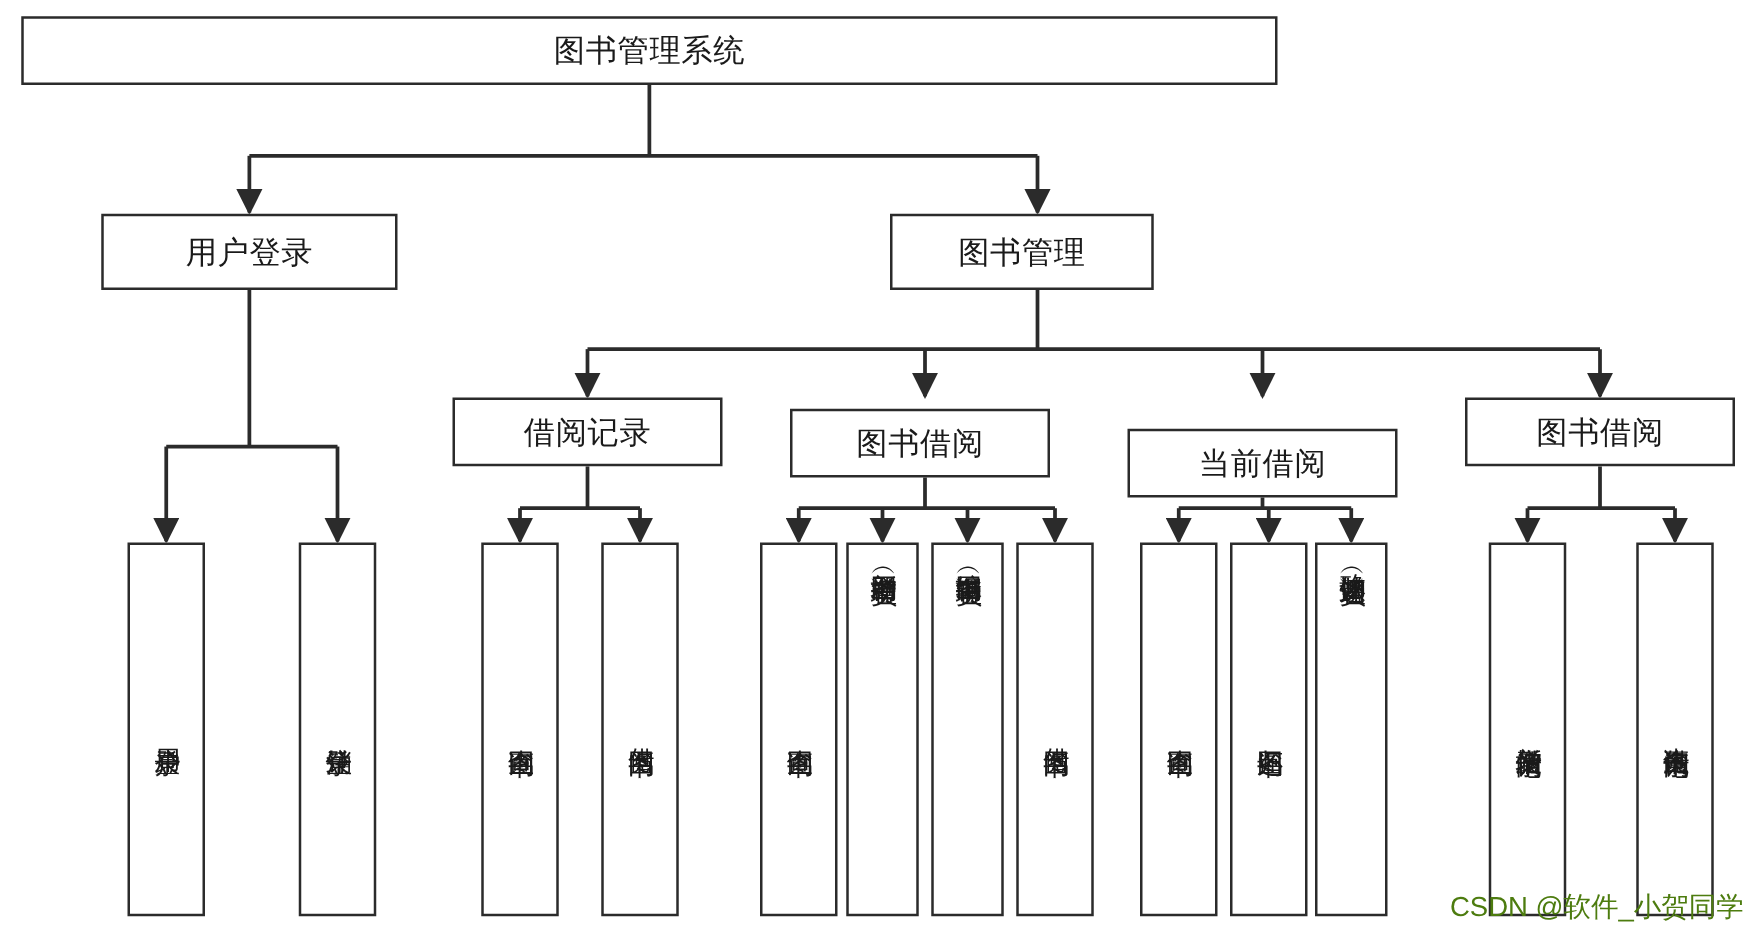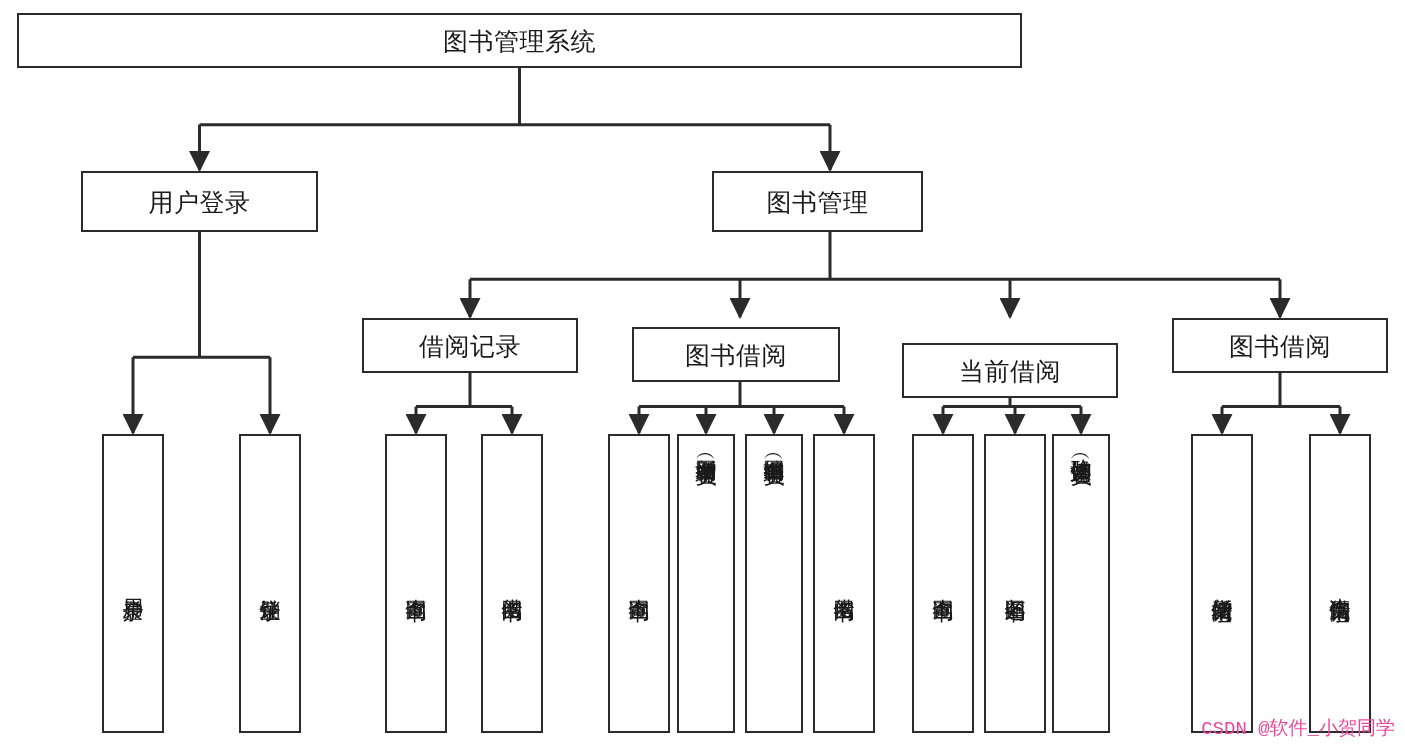--- a/index.html
+++ b/index.html
@@ -56,25 +56,25 @@
     padding-top: 6px;
   }
   .node.vertical.centered {
     align-items: center;
     padding-top: 0;
   }
   #watermark {
     position: absolute;
     right: 10px;
     bottom: 6px;
-    font-size: 19px;
-    color: #ec4899;
+    font-size: 22px;
+    color: #4d7c0f;
     z-index: 5;
     white-space: nowrap;
-    font-family: Liberation Mono, monospace;
+    font-family: Liberation Sans, sans-serif;
   }
 </style>
 </head>
 <body>
 
 <div id="canvas">
 
   <svg id="edges" viewBox="0 0 1405 747" xmlns="http://www.w3.org/2000/svg">
     <defs>
       <marker id="arrow" viewBox="0 0 10 10" refX="9" refY="5" markerWidth="7" markerHeight="7" orient="auto-start-reverse">

